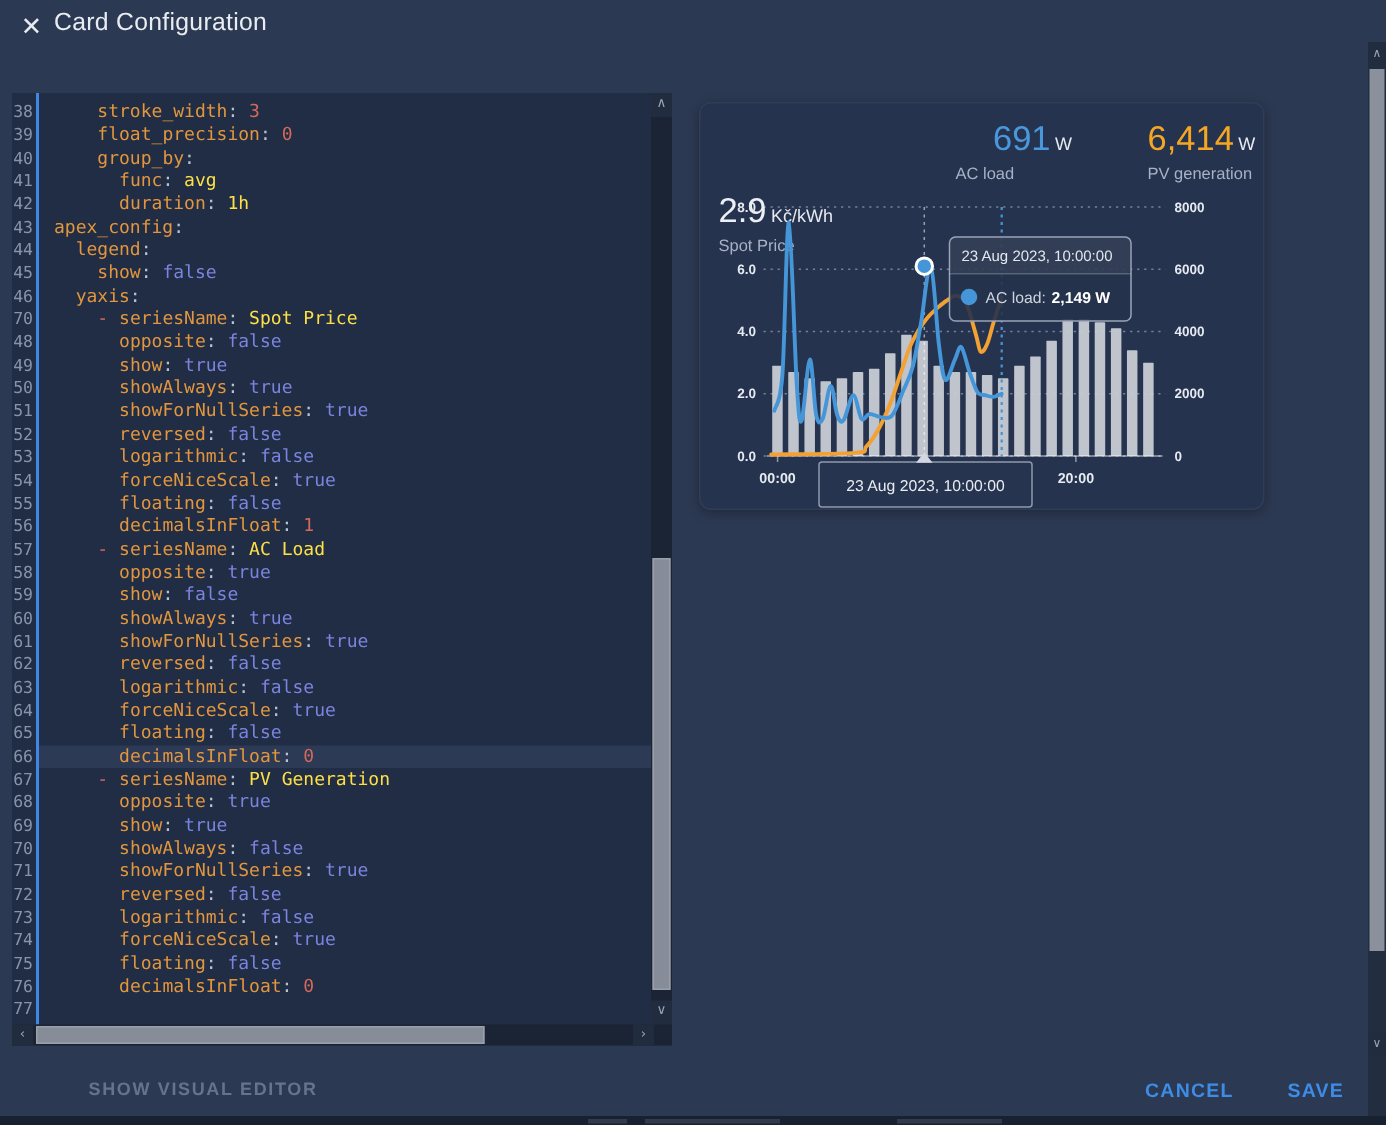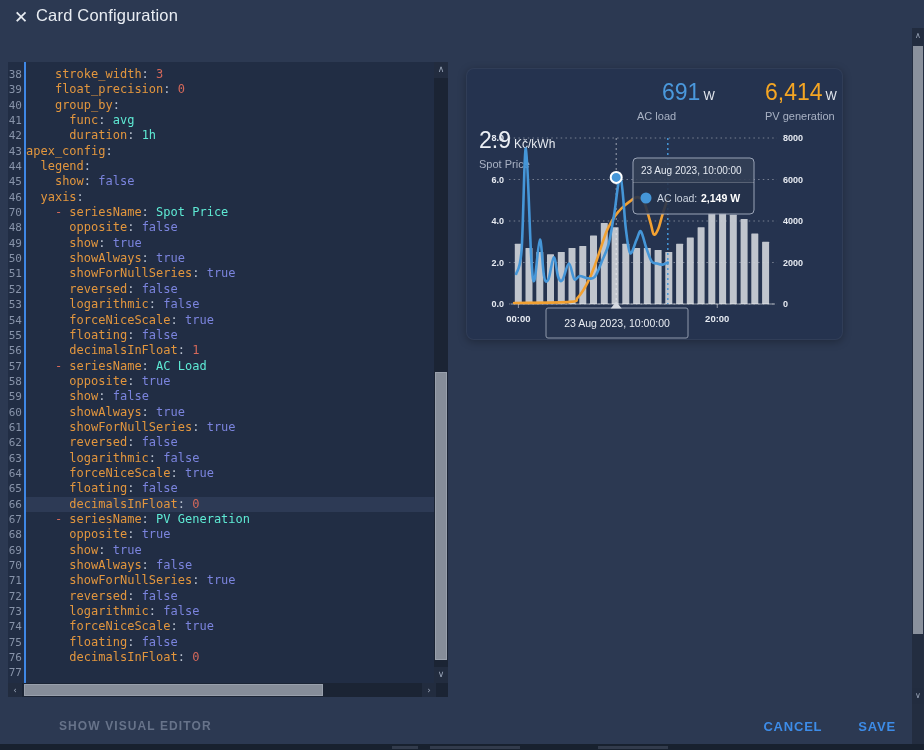--- a/index.html
+++ b/index.html
@@ -16,27 +16,27 @@
 
   
   .editor{position:absolute;left:8px;top:62px;width:440px;height:635px;background:#212d44;
           font-family:"DejaVu Sans Mono", monospace;font-size:12px;}
   .ed-gutter{position:absolute;left:0;top:0;width:16px;height:621px;padding-top:5px;box-sizing:border-box;}
   .ed-gutter .ln{height:15.35px;line-height:15.35px;text-align:right;padding-right:2px;
                  color:#8793a9;font-size:11px;}
   .ed-divider{position:absolute;left:16px;top:0;width:2px;height:621px;background:#3f87e5;}
   .ed-code{position:absolute;left:18px;top:0;width:408px;height:621px;padding-top:5px;
            box-sizing:border-box;overflow:hidden;}
-  .ed-code .cl{height:15.35px;line-height:15.35px;white-space:pre;color:#e9edf4;}
+  .ed-code .cl{height:15.35px;line-height:15.35px;white-space:pre;padding-left:10px;color:#e9edf4;}
   .ed-code .cl.active{background:#2d3a55;}
   .tk-key{color:#e2963e;}
   .tk-punct{color:#b9c2d0;}
   .tk-bool{color:#7b84de;}
   .tk-num{color:#d4685a;}
-  .tk-str{color:#5eead4;}
+  .tk-str{color:#fde047;}
   .tk-dash{color:#d4685a;}
 
   
   .ed-vscroll{position:absolute;left:426px;top:0;width:14px;height:621px;background:#1b2434;}
   .ed-hscroll{position:absolute;left:0;top:621px;width:440px;height:14px;background:#1b2434;}
   .sb-btn{position:absolute;background:#222c3f;color:#9aa5b8;font-size:9px;line-height:14px;
           text-align:center;cursor:pointer;font-family:"DejaVu Sans", sans-serif;}
   .sb-thumb{position:absolute;background:#868d99;border:1px solid #99a0ac;box-sizing:border-box;cursor:pointer;}
 
   

